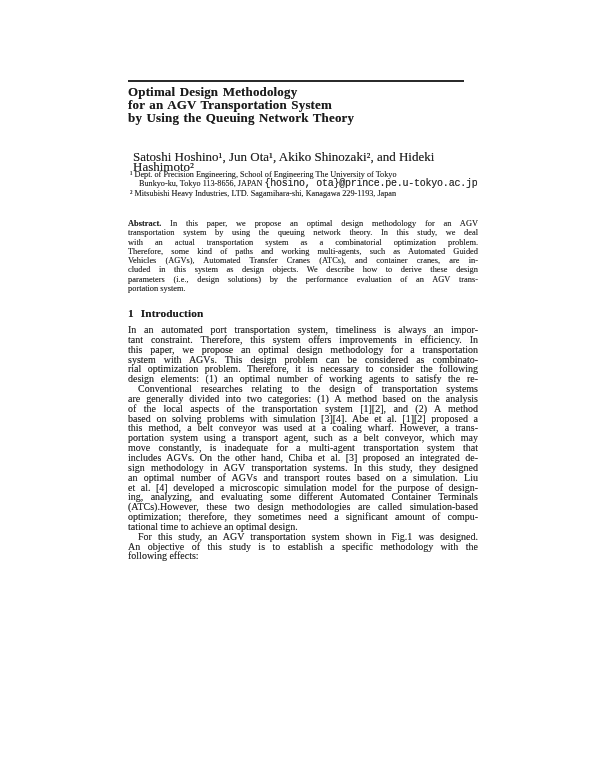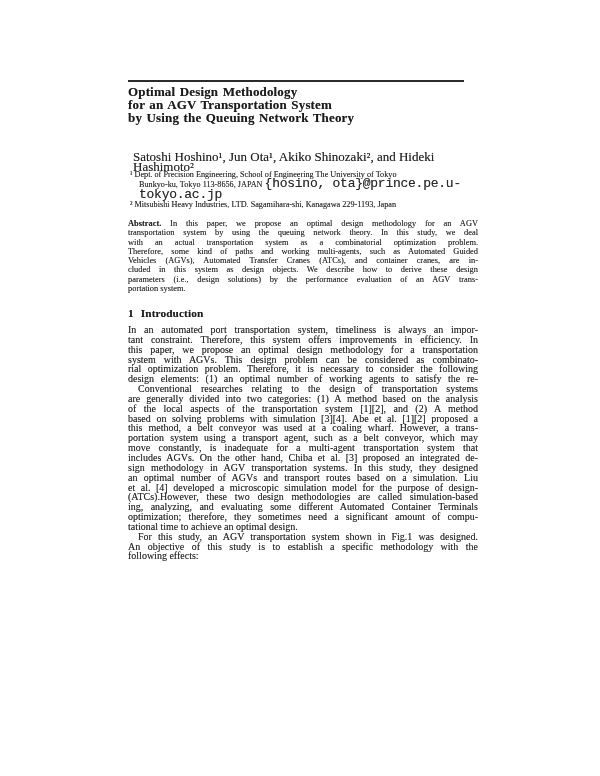--- a/index.html
+++ b/index.html
@@ -35,21 +35,21 @@
     font-size: 13px; line-height: 10px; color: #242424;
   }
   .affils {
     position: absolute; left: 130px; top: 170px; width: 349px;
     font-size: 8.2px; color: #2a2a2a;
   }
   .aff-line { line-height: 9.35px; }
   .aff-cont { padding-left: 9px; }
   .mono {
     font-family: "Liberation Mono", monospace;
-    font-size: 13px; letter-spacing: -0.25px;
+    font-size: 10px; letter-spacing: -0.25px;
   }
   .abstract-block {
     position: absolute; left: 128px; top: 219px; width: 350px;
     font-size: 8.4px; color: #2a2a2a;
   }
   .abstract-block .aline,
   .abstract-block .tline {
     line-height: 9.25px;
     text-align: justify; text-align-last: justify;
   }
@@ -125,22 +125,22 @@
         <div class="tline">are generally divided into two categories: (1) A method based on the analysis</div>
         <div class="tline">of the local aspects of the transportation system [1][2], and (2) A method</div>
         <div class="tline">based on solving problems with simulation [3][4]. Abe et al. [1][2] proposed a</div>
         <div class="tline">this method, a belt conveyor was used at a coaling wharf. However, a trans-</div>
         <div class="tline">portation system using a transport agent, such as a belt conveyor, which may</div>
         <div class="tline">move constantly, is inadequate for a multi-agent transportation system that</div>
         <div class="tline">includes AGVs. On the other hand, Chiba et al. [3] proposed an integrated de-</div>
         <div class="tline">sign methodology in AGV transportation systems. In this study, they designed</div>
         <div class="tline">an optimal number of AGVs and transport routes based on a simulation. Liu</div>
         <div class="tline">et al. [4] developed a microscopic simulation model for the purpose of design-</div>
+        <div class="tline">ing, analyzing, and evaluating some different Automated Container Terminals</div>
         <div class="tline">(ATCs).However, these two design methodologies are called simulation-based</div>
-        <div class="tline">ing, analyzing, and evaluating some different Automated Container Terminals</div>
         <div class="tline">optimization; therefore, they sometimes need a significant amount of compu-</div>
         <div class="tline tline-last">tational time to achieve an optimal design.</div>
       </div>
     <div>
         <div class="tline"> For this study, an AGV transportation system shown in Fig.1 was designed.</div>
         <div class="tline">An objective of this study is to establish a specific methodology with the</div>
         <div class="tline tline-last">following effects:</div>
       </div>
   </div>
 

